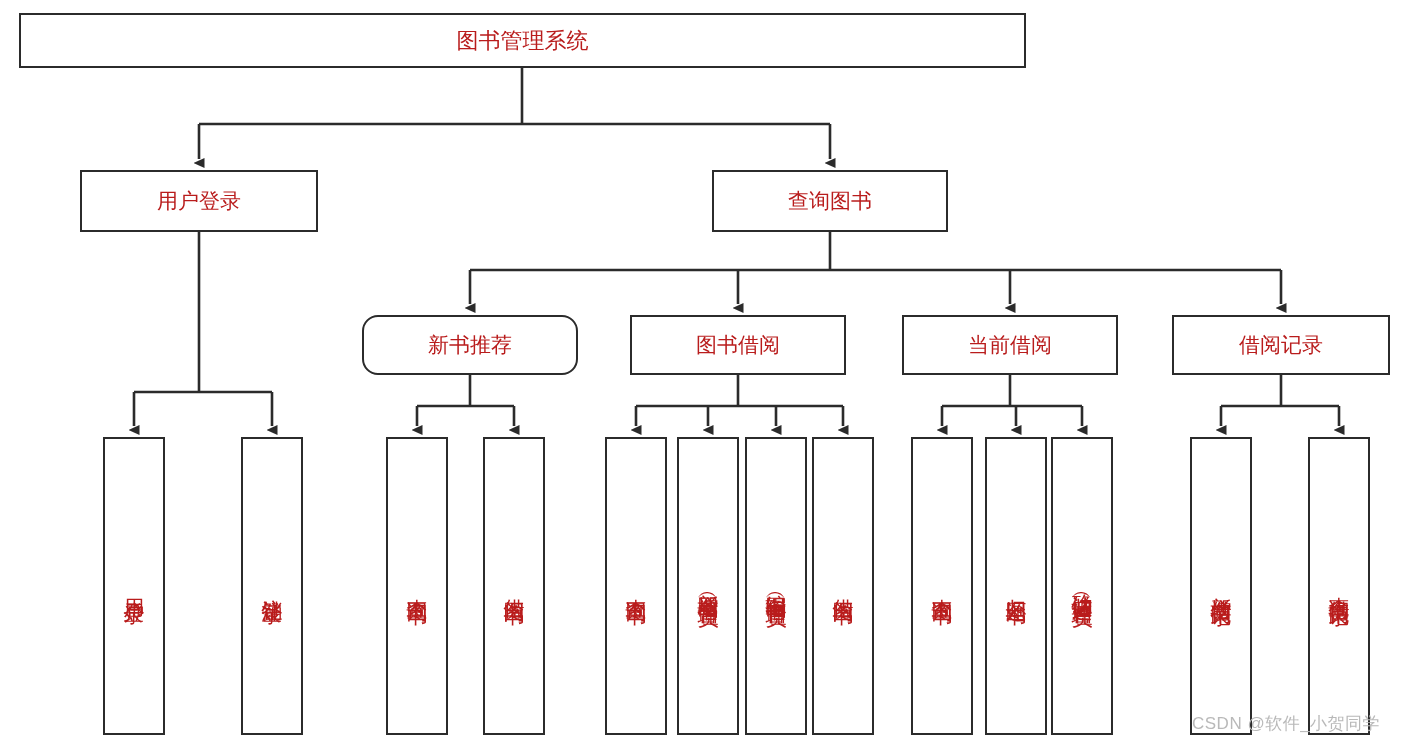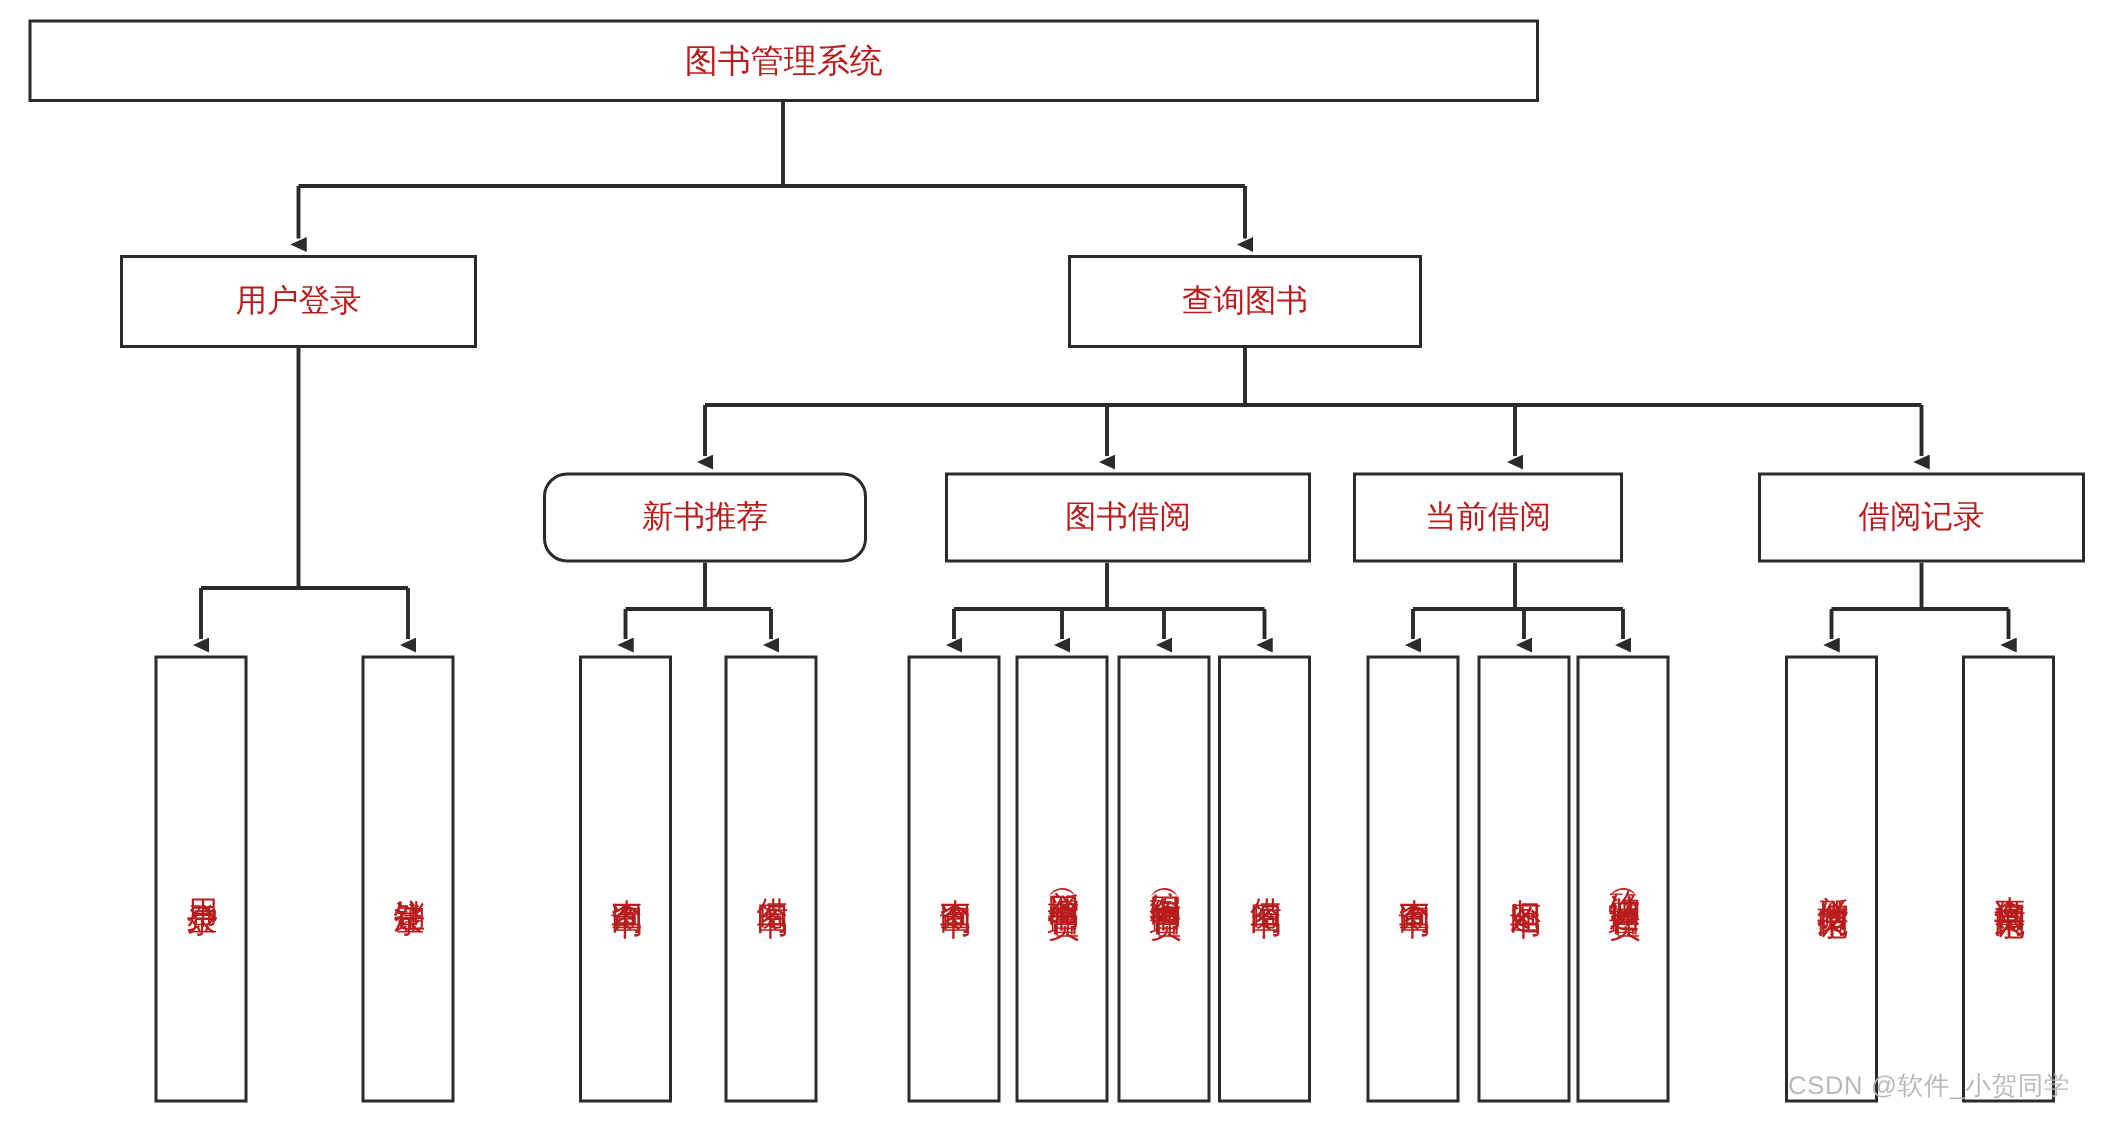--- a/index.html
+++ b/index.html
@@ -129,24 +129,24 @@
   <div class="node horizontal" style="left: 80px; top: 170px; width: 238px; height: 62px;">
     <span class="label">用户登录</span>
   </div>
   <div class="node horizontal" style="left: 712px; top: 170px; width: 236px; height: 62px;">
     <span class="label">查询图书</span>
   </div>
 
   <div class="node horizontal" style="left: 362px; top: 315px; width: 216px; height: 60px; border-radius: 16px;">
     <span class="label">新书推荐</span>
   </div>
-  <div class="node horizontal" style="left: 630px; top: 315px; width: 244px; height: 60px;">
+  <div class="node horizontal" style="left: 630px; top: 315px; width: 216px; height: 60px;">
     <span class="label">图书借阅</span>
   </div>
-  <div class="node horizontal" style="left: 902px; top: 315px; width: 180px; height: 60px;">
+  <div class="node horizontal" style="left: 902px; top: 315px; width: 216px; height: 60px;">
     <span class="label">当前借阅</span>
   </div>
   <div class="node horizontal" style="left: 1172px; top: 315px; width: 218px; height: 60px;">
     <span class="label">借阅记录</span>
   </div>
 
   <div class="node vertical" style="left: 103px; top: 437px; width: 62px; height: 298px;">
     <span class="label">用户登录</span>
   </div>
   <div class="node vertical" style="left: 241px; top: 437px; width: 62px; height: 298px;">

